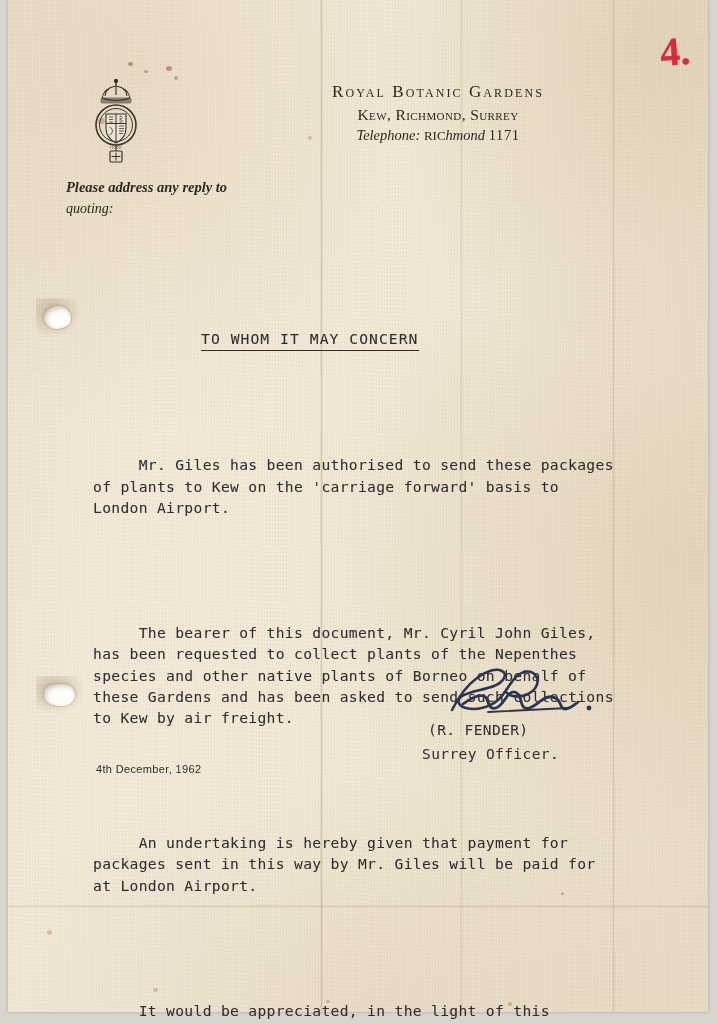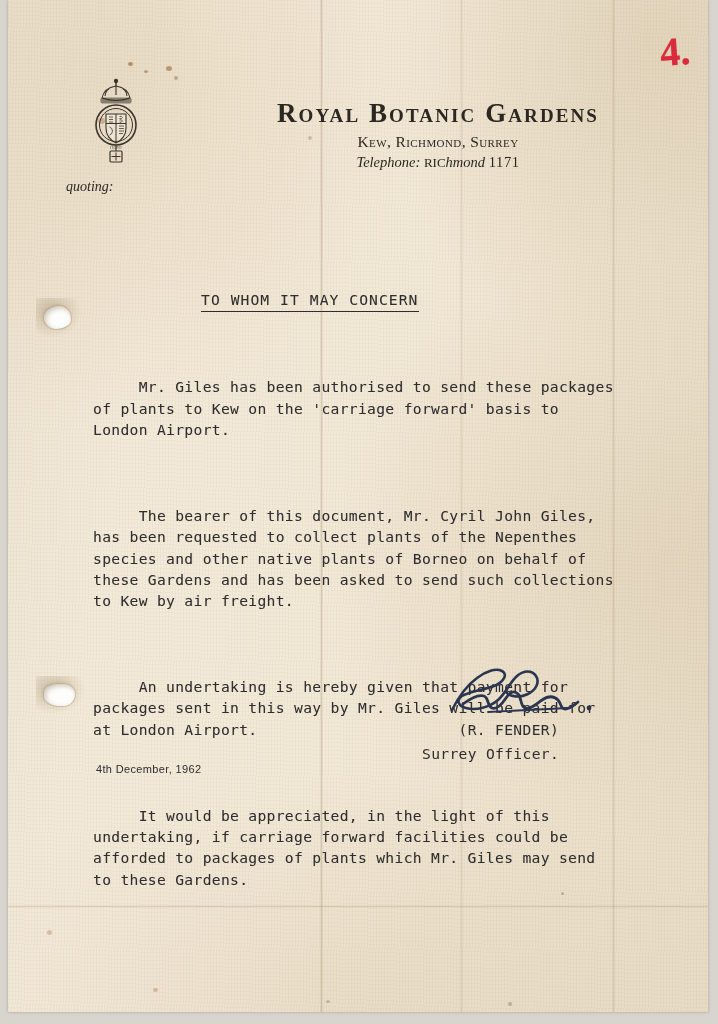--- a/index.html
+++ b/index.html
@@ -96,26 +96,25 @@
     width: 56px; height: 88px;
   }
   #letterhead {
     position: absolute;
     left: 220px; top: 82px;
     width: 420px;
     text-align: center;
     color: #2b2721;
   }
   #org-name {
-    font-size: 27px;
+    font-size: 17px;
     letter-spacing: 2.1px;
     font-variant: small-caps;
-    font-weight: 700;
+    font-weight: 400;
     white-space: nowrap;
-    margin-top: 16px;
   }
   #org-address {
     font-size: 15.5px;
     margin-top: 4px;
     font-variant: small-caps;
     letter-spacing: .4px;
   }
   #org-phone {
     font-size: 14.5px;
     margin-top: 3px;
@@ -152,21 +151,21 @@
     position: absolute;
     left: 85px; top: 246px;
     width: 600px;
     font-family: "DejaVu Sans Mono", monospace;
     font-size: 14.6px;
     line-height: 21.4px;
     color: #2e2c2e;
     letter-spacing: .35px;
     white-space: pre;
   }
-  #typed .blk { margin-bottom: 21.4px; }
+  #typed .blk { margin-bottom: 21.4px; margin-top: 39px; }
   #doc-title {
     display: inline-block;
     margin-left: 108px;
     border-bottom: 1.4px solid #2e2c2e;
     padding-bottom: 1px;
     letter-spacing: 1.1px;
   }
   .para { text-indent: 0; }
 
   
@@ -182,21 +181,21 @@
     letter-spacing: .35px;
   }
   #sign-block {
     position: absolute;
     left: 414px; top: 718px;
     font-family: "DejaVu Sans Mono", monospace;
     font-size: 14.6px;
     line-height: 24px;
     color: #2e2c2e;
     letter-spacing: .35px;
-    text-align: right;
+    text-align: left;
   }
   #sig-name { margin-left: 6px; }
   #signature {
     position: absolute;
     left: 424px; top: 664px;
     width: 178px; height: 62px;
   }
 </style>
 </head>
 <body>
@@ -268,20 +267,21 @@
       </svg>
     </div>
 
     <div id="letterhead">
       <div id="org-name">Royal Botanic Gardens</div>
       <div id="org-address">Kew, Richmond, Surrey</div>
       <div id="org-phone"><span>Telephone:</span> <span class="exch">RIC</span><span class="exch-rest">hmond</span> <span class="num">1171</span></div>
     </div>
 
     <div id="reply-block">
+      <div id="reply-line1">Please address any reply to</div>
       <div id="reply-line3">quoting:</div>
     </div>
 
     <div id="typed">
       <div class="blk"><span id="doc-title">TO WHOM IT MAY CONCERN</span></div>
       <div class="blk para">     Mr. Giles has been authorised to send these packages
 of plants to Kew on the 'carriage forward' basis to
 London Airport.</div>
       <div class="blk para">     The bearer of this document, Mr. Cyril John Giles,
 has been requested to collect plants of the Nepenthes

